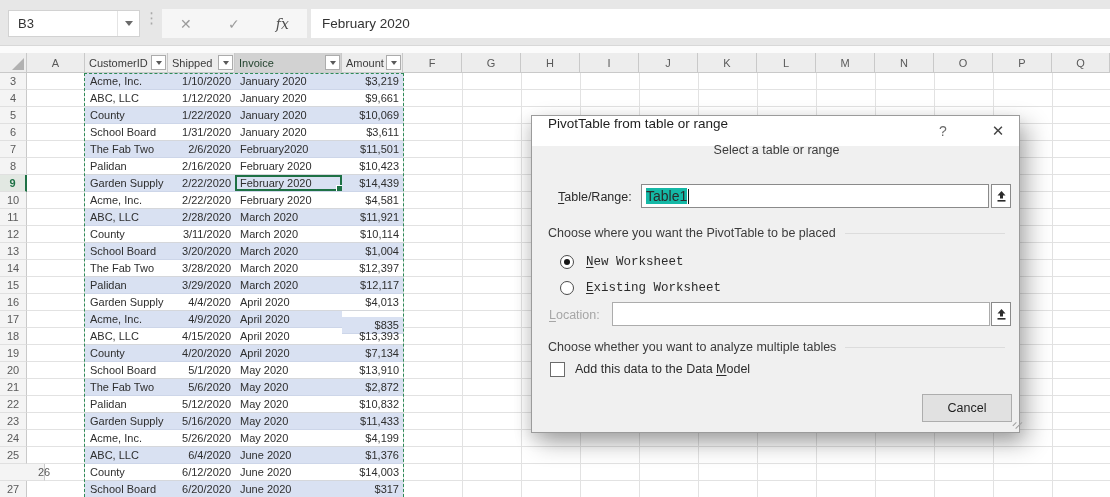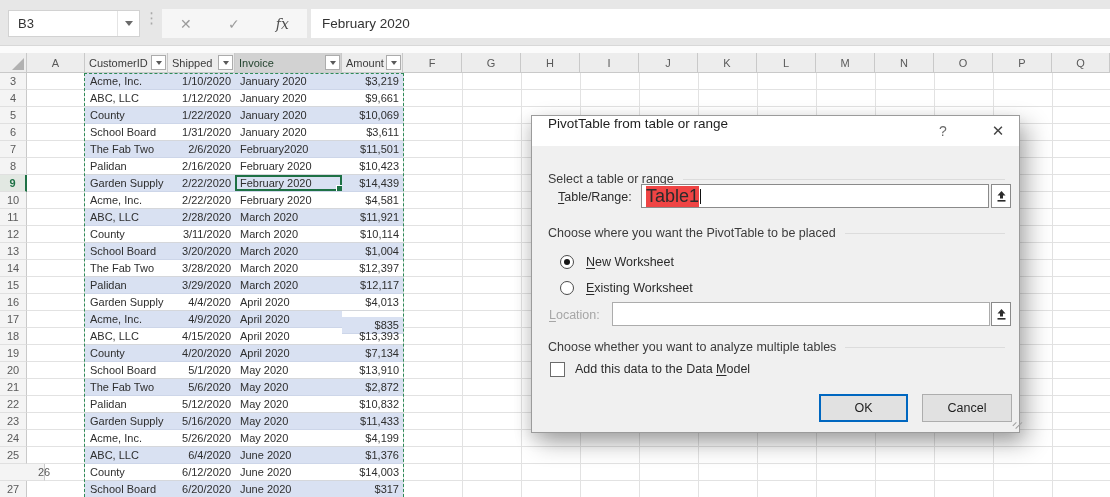--- a/index.html
+++ b/index.html
@@ -56,26 +56,26 @@
   .dlg-title { position:absolute; left:0; top:0; width:100%; height:30px; background:#FFFFFF; display:flex; align-items:flex-start; }
   .dlg-title .t-text { padding-left:16px; font-size:13.5px; color:#1E1E1E; }
   .dlg-help { position:absolute; left:395px; top:0; width:32px; height:30px; display:flex; align-items:center; justify-content:center; color:#6A6A6A; font-size:14px; }
   .dlg-close { position:absolute; left:448px; top:0; width:36px; height:30px; display:flex; align-items:center; justify-content:center; color:#444; font-size:15px; }
   .sect { position:absolute; left:16px; right:14px; display:flex; align-items:center; }
   .sect .rule { flex:1; height:1px; background:#DCDCDC; margin-left:9px; }
   .sect .s-text { white-space:nowrap; color:#3B3B3B; }
   .lbl-u { text-decoration:underline; text-underline-offset:2px; }
   .tr-label { position:absolute; left:26px; top:74px; }
   .tr-input { position:absolute; left:109px; top:68px; width:348px; height:24px; background:#fff; border:1px solid #8A8A8A; display:flex; align-items:center; padding-left:4px; }
-  .tr-input .selected-text { background:#ef4444; font-size:18px; }
+  .tr-input .selected-text { background:#14b8a6; font-size:14px; }
   .caret { display:inline-block; width:1px; height:15px; background:#111; margin-left:1px; }
   .range-btn { position:absolute; left:459px; top:68px; width:20px; height:24px; background:#fff; border:1px solid #8A8A8A; display:flex; align-items:center; justify-content:center; }
   .radio { position:absolute; width:14px; height:14px; border:1px solid #4A4A4A; border-radius:50%; background:#fff; }
   .radio.checked::after { content:""; position:absolute; left:3px; top:3px; width:6px; height:6px; border-radius:50%; background:#161616; }
-  .radio-lbl { position:absolute; }
+  .radio-lbl { position:absolute;font-family:Liberation Mono, monospace; }
   .loc-label { position:absolute; left:17px; top:192px; color:#A6A6A6; }
   .loc-input { position:absolute; left:80px; top:186px; width:378px; height:24px; background:#fff; border:1px solid #ACACAC; font-size:12.5px; padding-left:4px; font-family:"Liberation Sans",sans-serif; }
   .loc-btn { position:absolute; left:459px; top:186px; width:20px; height:24px; background:#fff; border:1px solid #8A8A8A; display:flex; align-items:center; justify-content:center; }
   .chk { position:absolute; left:18px; top:246px; width:15px; height:15px; background:#fff; border:1px solid #6B6B6B; }
   .chk-lbl { position:absolute; left:43px; top:246px; }
   .btn { position:absolute; top:278px; height:28px; background:#E1E1E1; border:1px solid #ADADAD; font-size:12.5px; color:#1E1E1E; display:flex; align-items:center; justify-content:center; font-family:"Liberation Sans",sans-serif; }
   .btn.ok { left:287px; width:89px; border:2px solid #0067C0; }
   .btn.cancel { left:390px; width:90px; }
   .grip { position:absolute; right:3px; bottom:3px; width:10px; height:10px; }
   .grip span { position:absolute; background:#A0A0A0; width:1px; }
@@ -285,21 +285,21 @@
     <div class="ants"></div>
   </div>
 
   <div class="dialog">
     <div class="dlg-title">
       <span class="t-text">PivotTable from table or range</span>
     </div>
     <div class="dlg-help">?</div>
     <div class="dlg-close">✕</div>
 
-    <div class="sect" style="top:56px;">
+    <div class="sect" style="top:27px;flex-direction:column;">
       <span class="s-text">Select a table or range</span>
         <span class="rule"></span>
     </div>
 
     <div class="tr-label"><span class="lbl-u">T</span><span>able/Range:</span></div>
     <div class="tr-input">
       <span class="selected-text">Table1</span>
         <span class="caret"></span>
     </div>
     <div class="range-btn">
@@ -329,21 +329,20 @@
     </div>
 
     <div class="sect" style="top:224px;">
       <span class="s-text">Choose whether you want to analyze multiple tables</span>
         <span class="rule"></span>
     </div>
 
     <div class="chk"></div>
     <div class="chk-lbl"><span>Add this data to the Data </span><span class="lbl-u">M</span><span>odel</span></div>
 
-    <div class="btn ok">OK</div>
     <div class="btn cancel">Cancel</div>
     <div class="grip">
         <span class="g1"></span>
         <span class="g2"></span>
       </div>
   </div>
 
 </div>
 
 </body></html>

